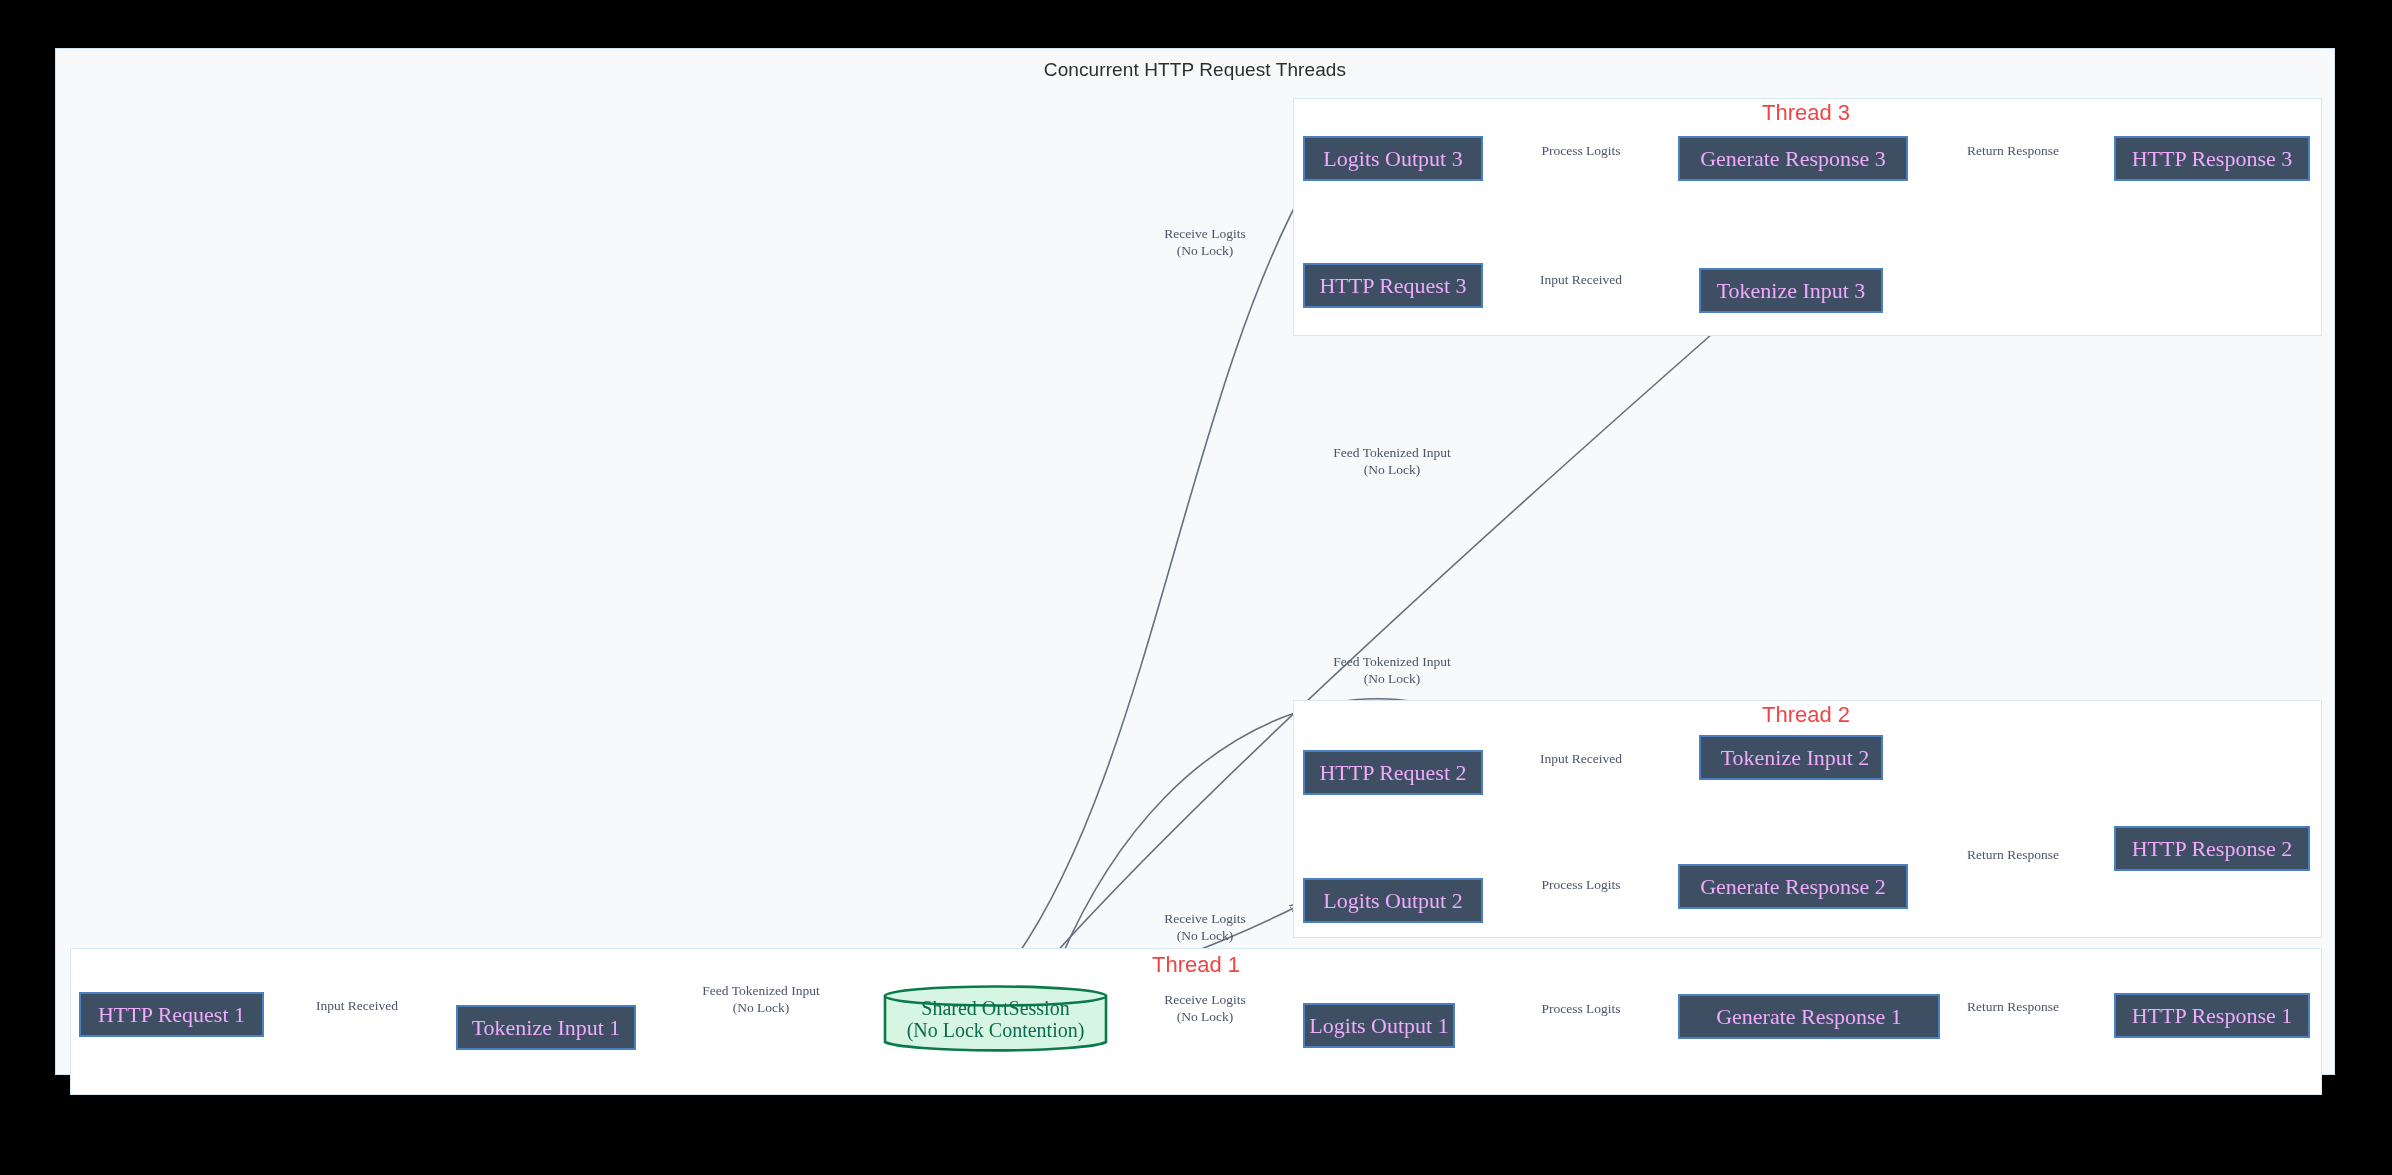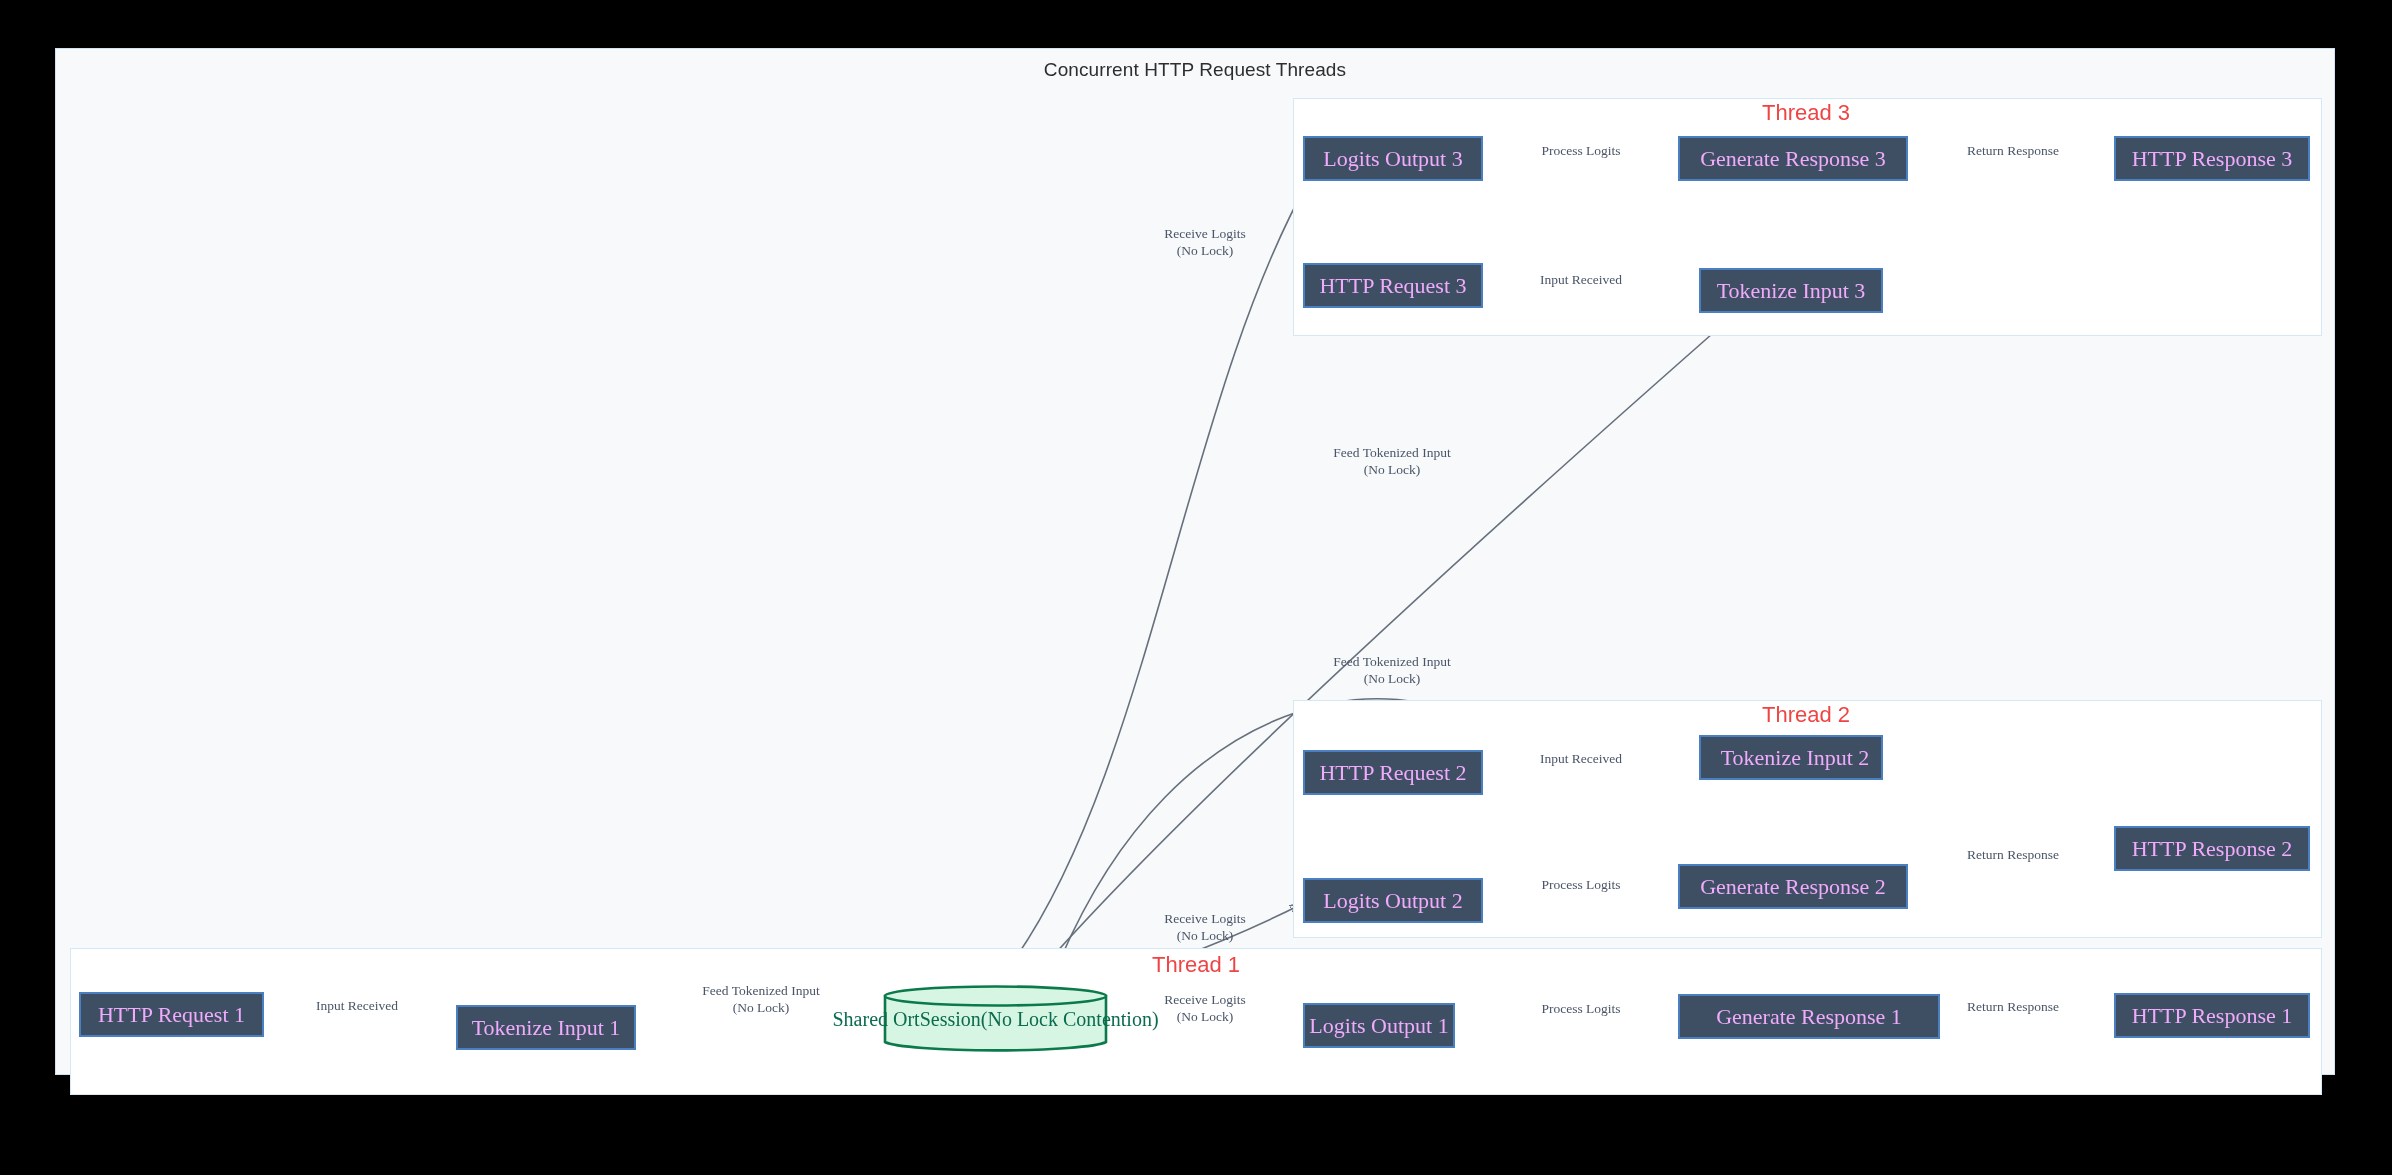--- a/index.html
+++ b/index.html
@@ -44,21 +44,21 @@
 
   
   .cyl{
     position:absolute;box-sizing:border-box;
   }
   .cyl .cyl-body{
     position:absolute;left:0;top:0;width:100%;height:100%;
   }
   .cyl-text{
     position:absolute;left:0;top:0;width:100%;height:100%;
-    display:flex;flex-direction:row;align-items:center;justify-content:center;
+    display:flex;flex-direction:column;align-items:center;justify-content:center;
     color:#0b6b4f;font-size:20px;line-height:1.12;
     font-family:"Liberation Serif", serif;white-space:nowrap;
     pointer-events:none;
   }
 
   
   .edge-label{
     position:absolute;font-size:13.5px;color:#4a5568;
     font-family:"Liberation Serif", serif;
     text-align:center;line-height:1.25;white-space:nowrap;

